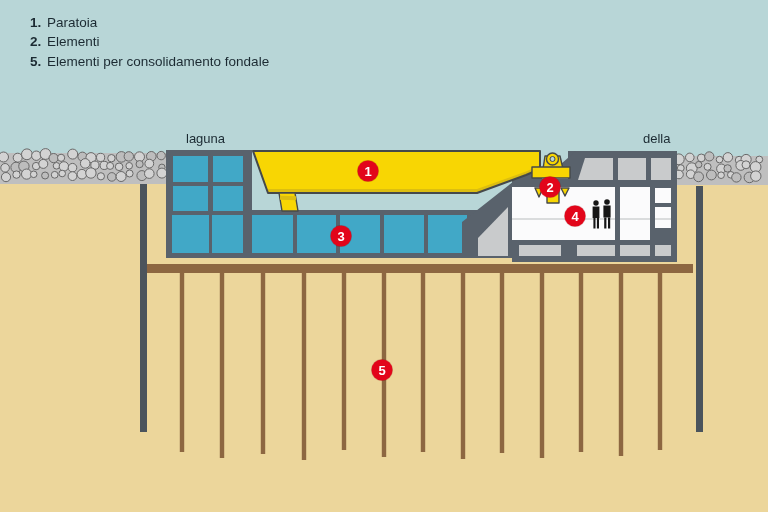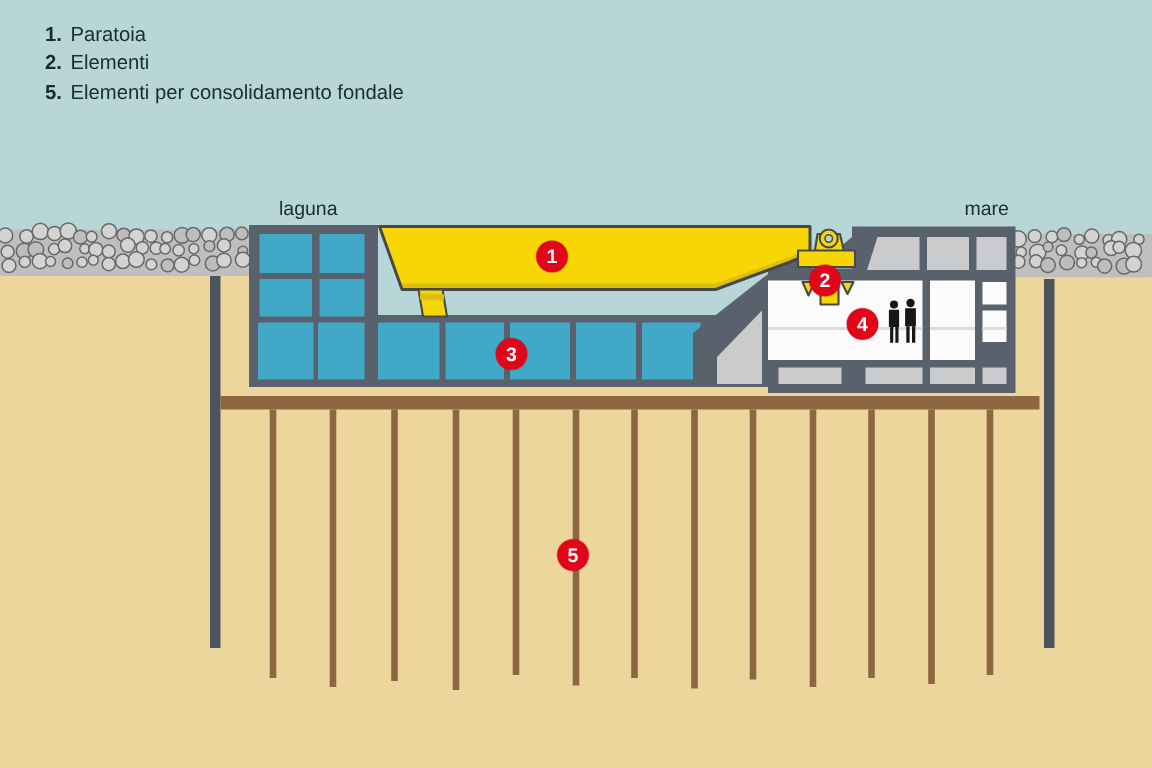--- a/index.html
+++ b/index.html
@@ -247,20 +247,20 @@
     </g>
   </svg>
 
   <div class="legend">
     <div><span class="ln">1.</span><span>Paratoia</span></div>
     <div><span class="ln">2.</span><span>Elementi</span></div>
     <div><span class="ln">5.</span><span>Elementi per consolidamento fondale</span></div>
   </div>
 
   <div class="wlabel left">laguna</div>
-  <div class="wlabel right">mare</div>
+  <div class="wlabel right">della</div>
 
   <div class="marker" style="left: 368px; top: 171px;">1</div>
   <div class="marker" style="left: 550px; top: 187px;">2</div>
   <div class="marker" style="left: 341px; top: 236px;">3</div>
   <div class="marker" style="left: 575px; top: 216px;">4</div>
   <div class="marker" style="left: 382px; top: 370px;">5</div>
 </div>
 
 </body></html>

